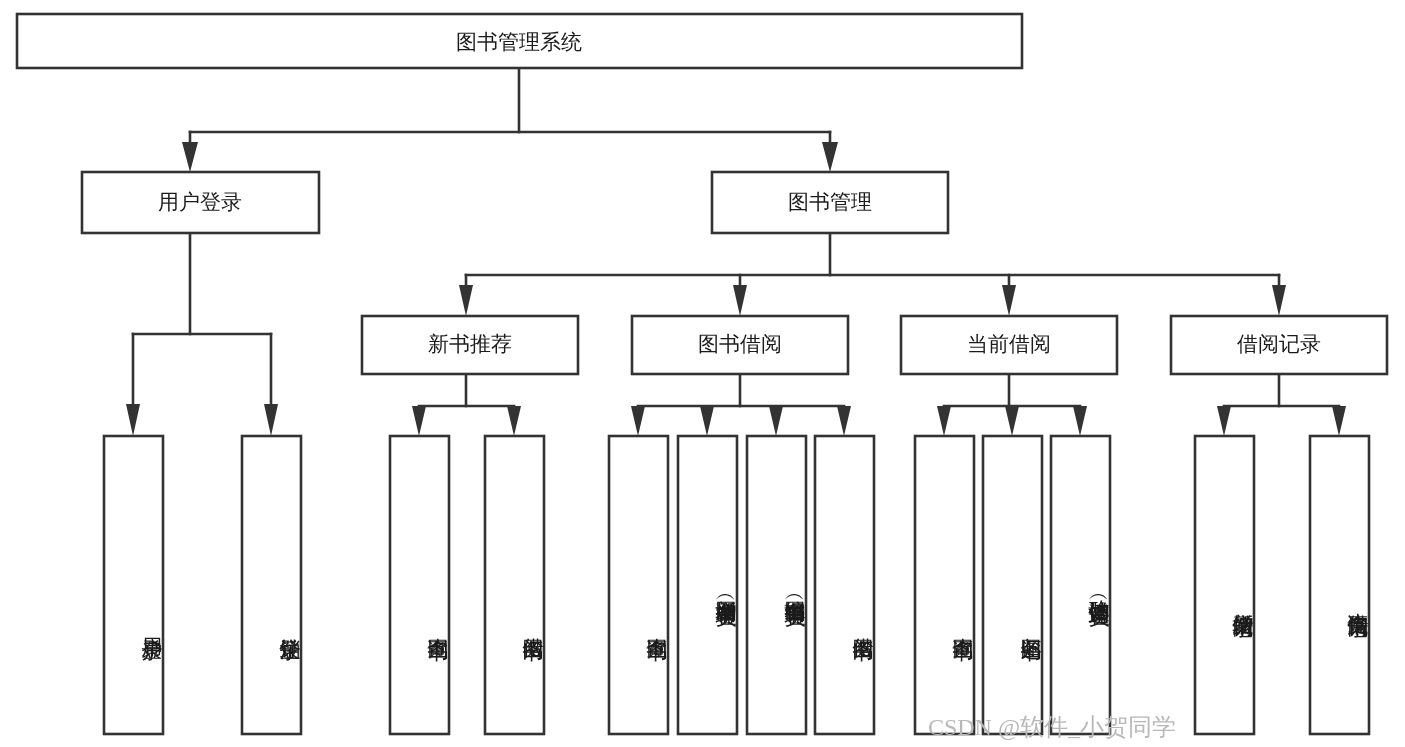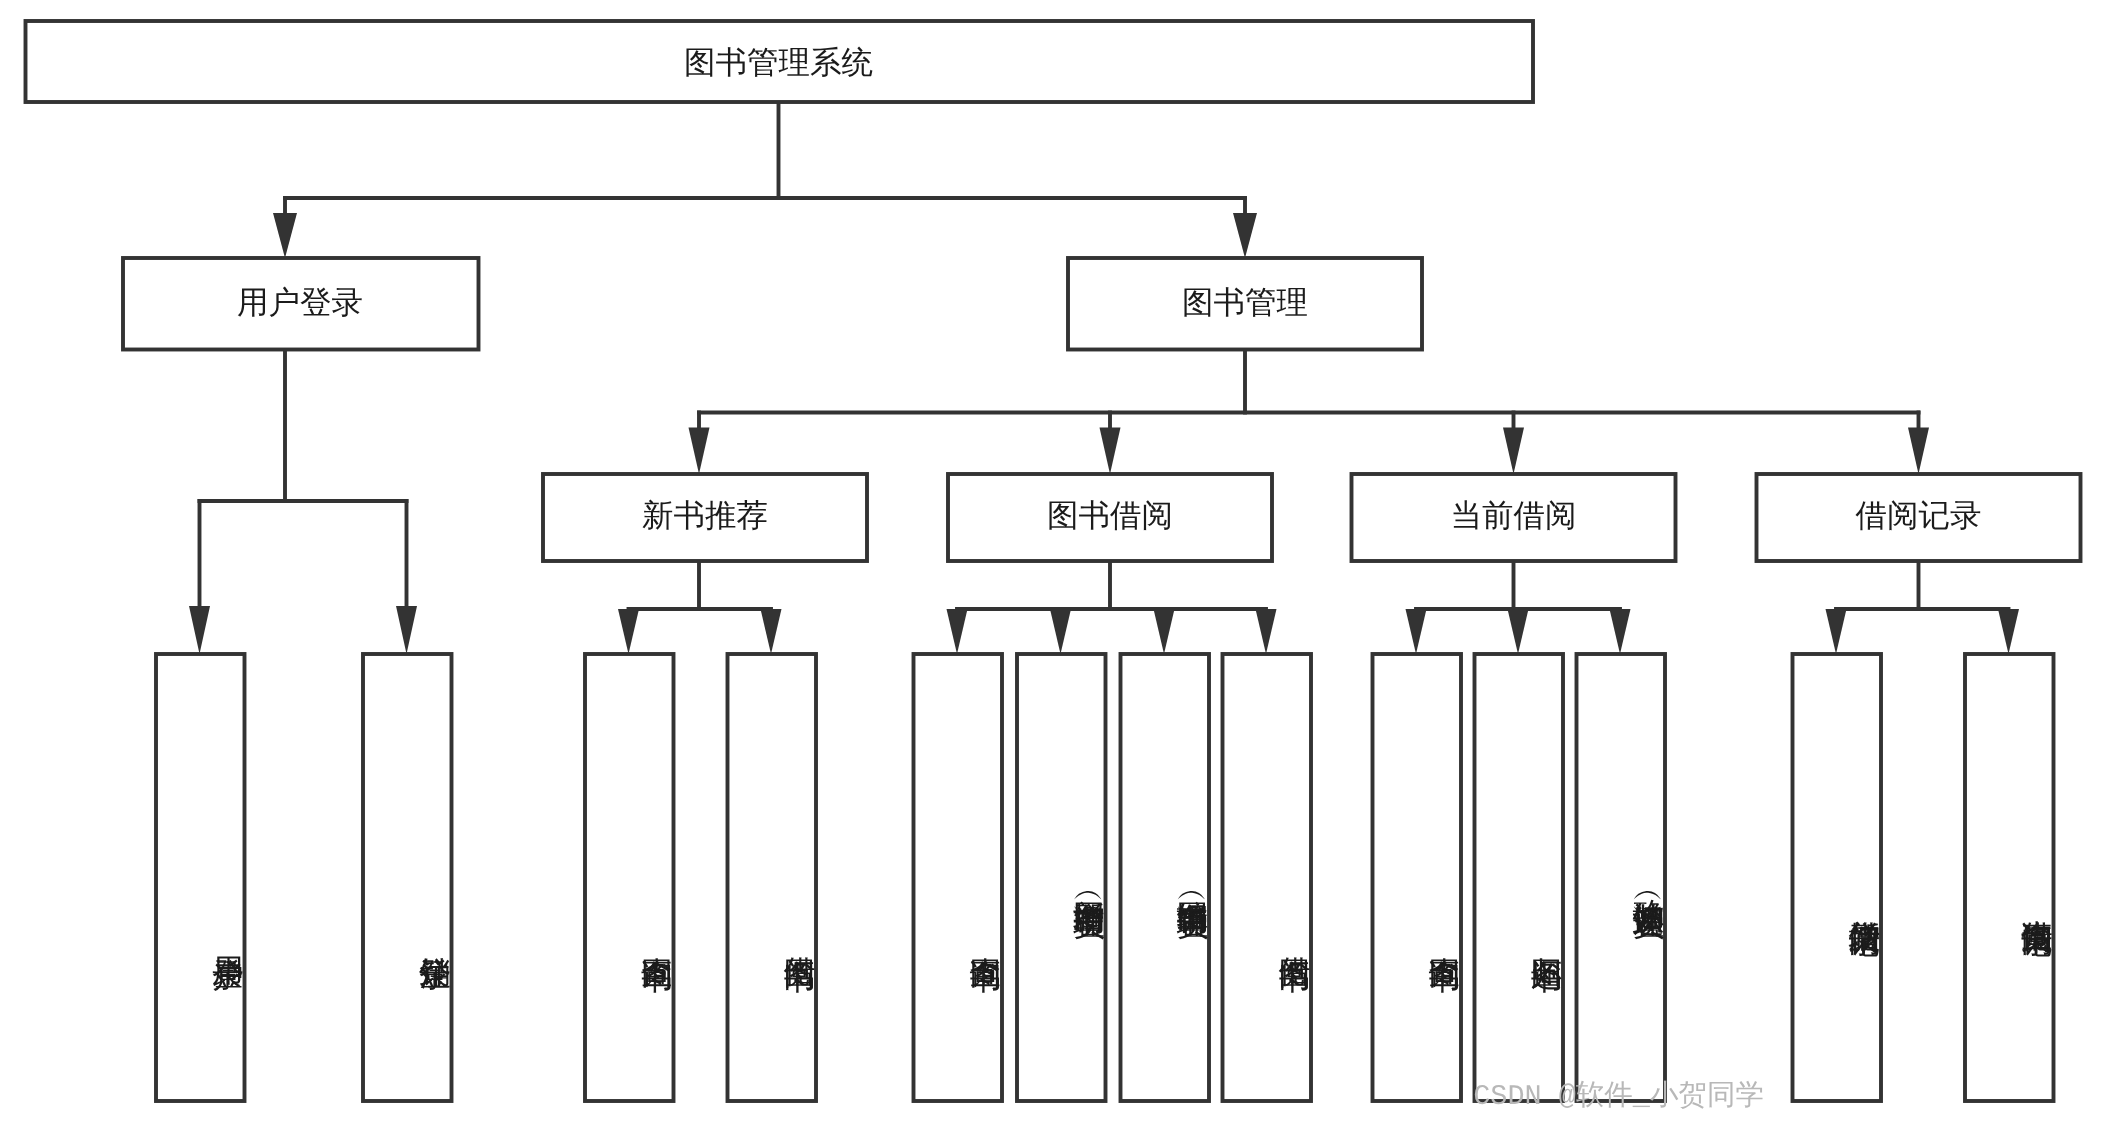--- a/index.html
+++ b/index.html
@@ -61,22 +61,22 @@
     display: flex;
     align-items: flex-start;
     justify-content: center;
     letter-spacing: 1px;
     pointer-events: none;
   }
   .watermark {
     position: absolute;
     right: 8px;
     bottom: 4px;
-    font-family: Liberation Mono, monospace;
-    font-size: 19px;
+    font-family: Liberation Serif, serif;
+    font-size: 24px;
     color: #b8b8b8;
     white-space: nowrap;
   }
 </style>
 </head>
 <body>
 
 <div id="diagram-root">
 
   <svg id="tree-svg" viewBox="0 0 1405 747">

